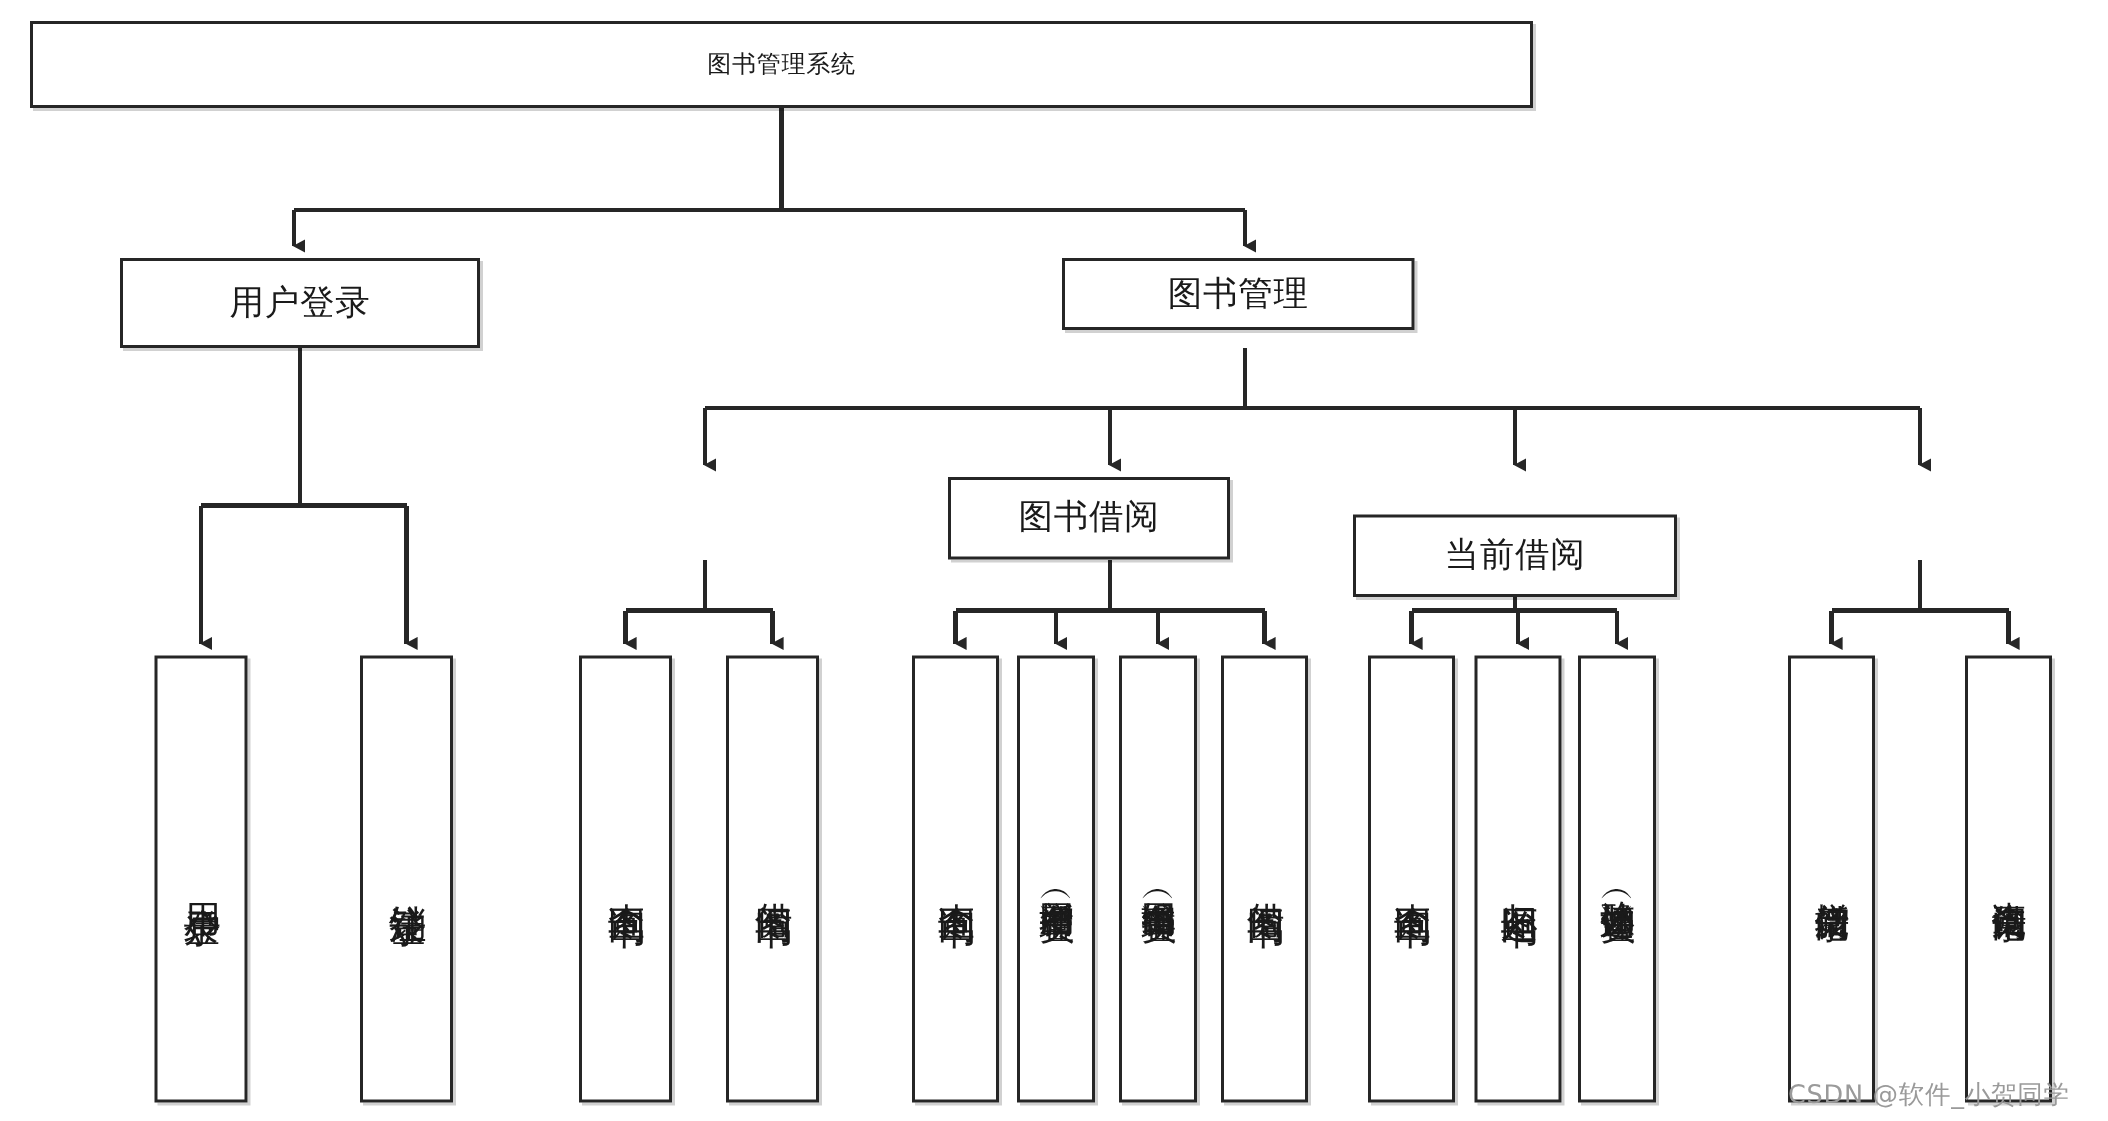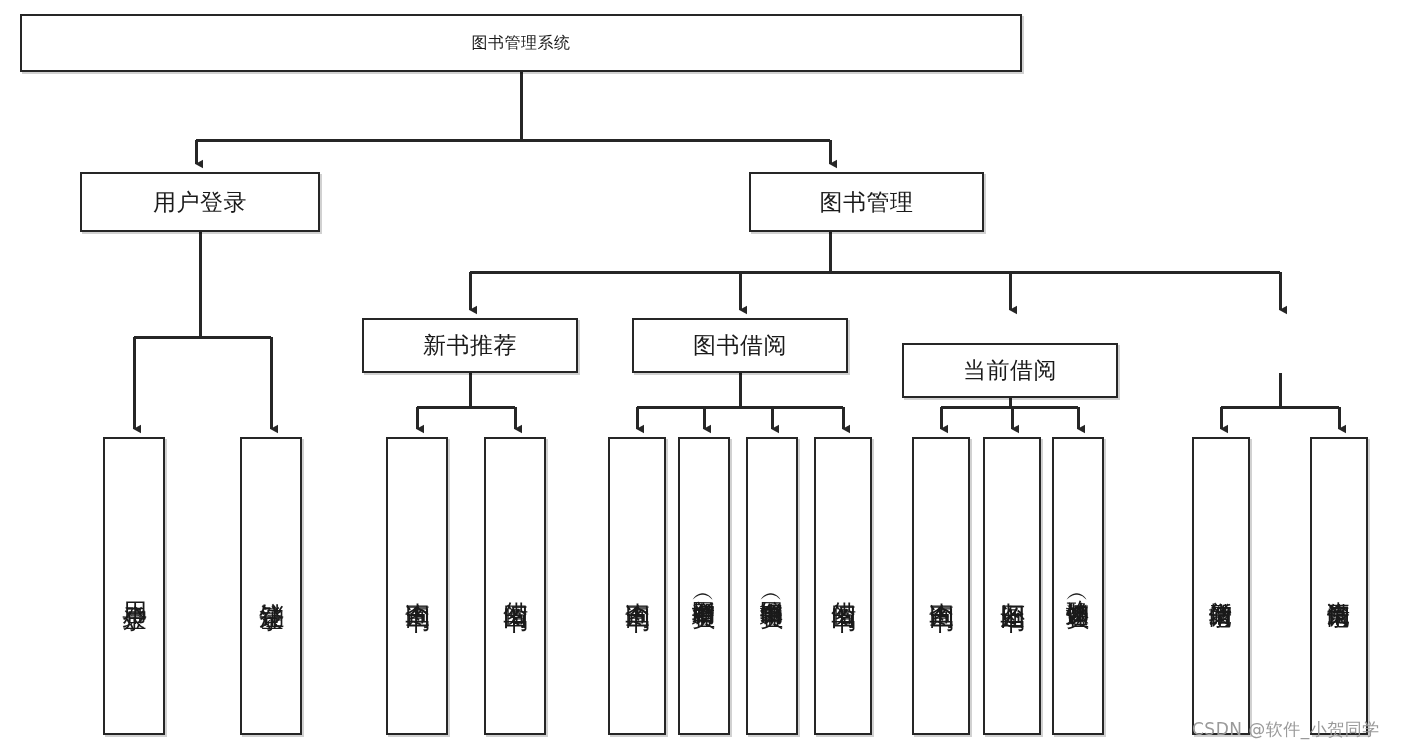--- a/index.html
+++ b/index.html
@@ -131,28 +131,25 @@
     </g>
   </svg>
 
   <div class="node horiz root" style="left:20px; top:14px; width:1002px; height:58px;">
     <span class="lbl">图书管理系统</span>
   </div>
 
   <div class="node horiz" style="left:80px; top:172px; width:240px; height:60px;">
     <span class="lbl">用户登录</span>
   </div>
-  <div class="node horiz" style="left:749px; top:172px; width:235px; height:60px;">
+  <div class="node horiz" style="left:708px; top:172px; width:235px; height:48px;">
     <span class="lbl">图书管理</span>
   </div>
 
-  <div class="node horiz" style="left:362px; top:318px; width:216px; height:55px;">
-    <span class="lbl">新书推荐</span>
-  </div>
-  <div class="node horiz" style="left:632px; top:318px; width:216px; height:55px;">
+  <div class="node horiz" style="left:632px; top:318px; width:188px; height:55px;">
     <span class="lbl">图书借阅</span>
   </div>
   <div class="node horiz" style="left:902px; top:318px; width:216px; height:55px;margin-top:25px;">
     <span class="lbl">当前借阅</span>
   </div>
 
   <div class="node vert" style="left:103px; top:437px; width:62px; height:298px;">
     <span class="lbl">用户登录</span>
   </div>
   <div class="node vert" style="left:240px; top:437px; width:62px; height:298px;">

